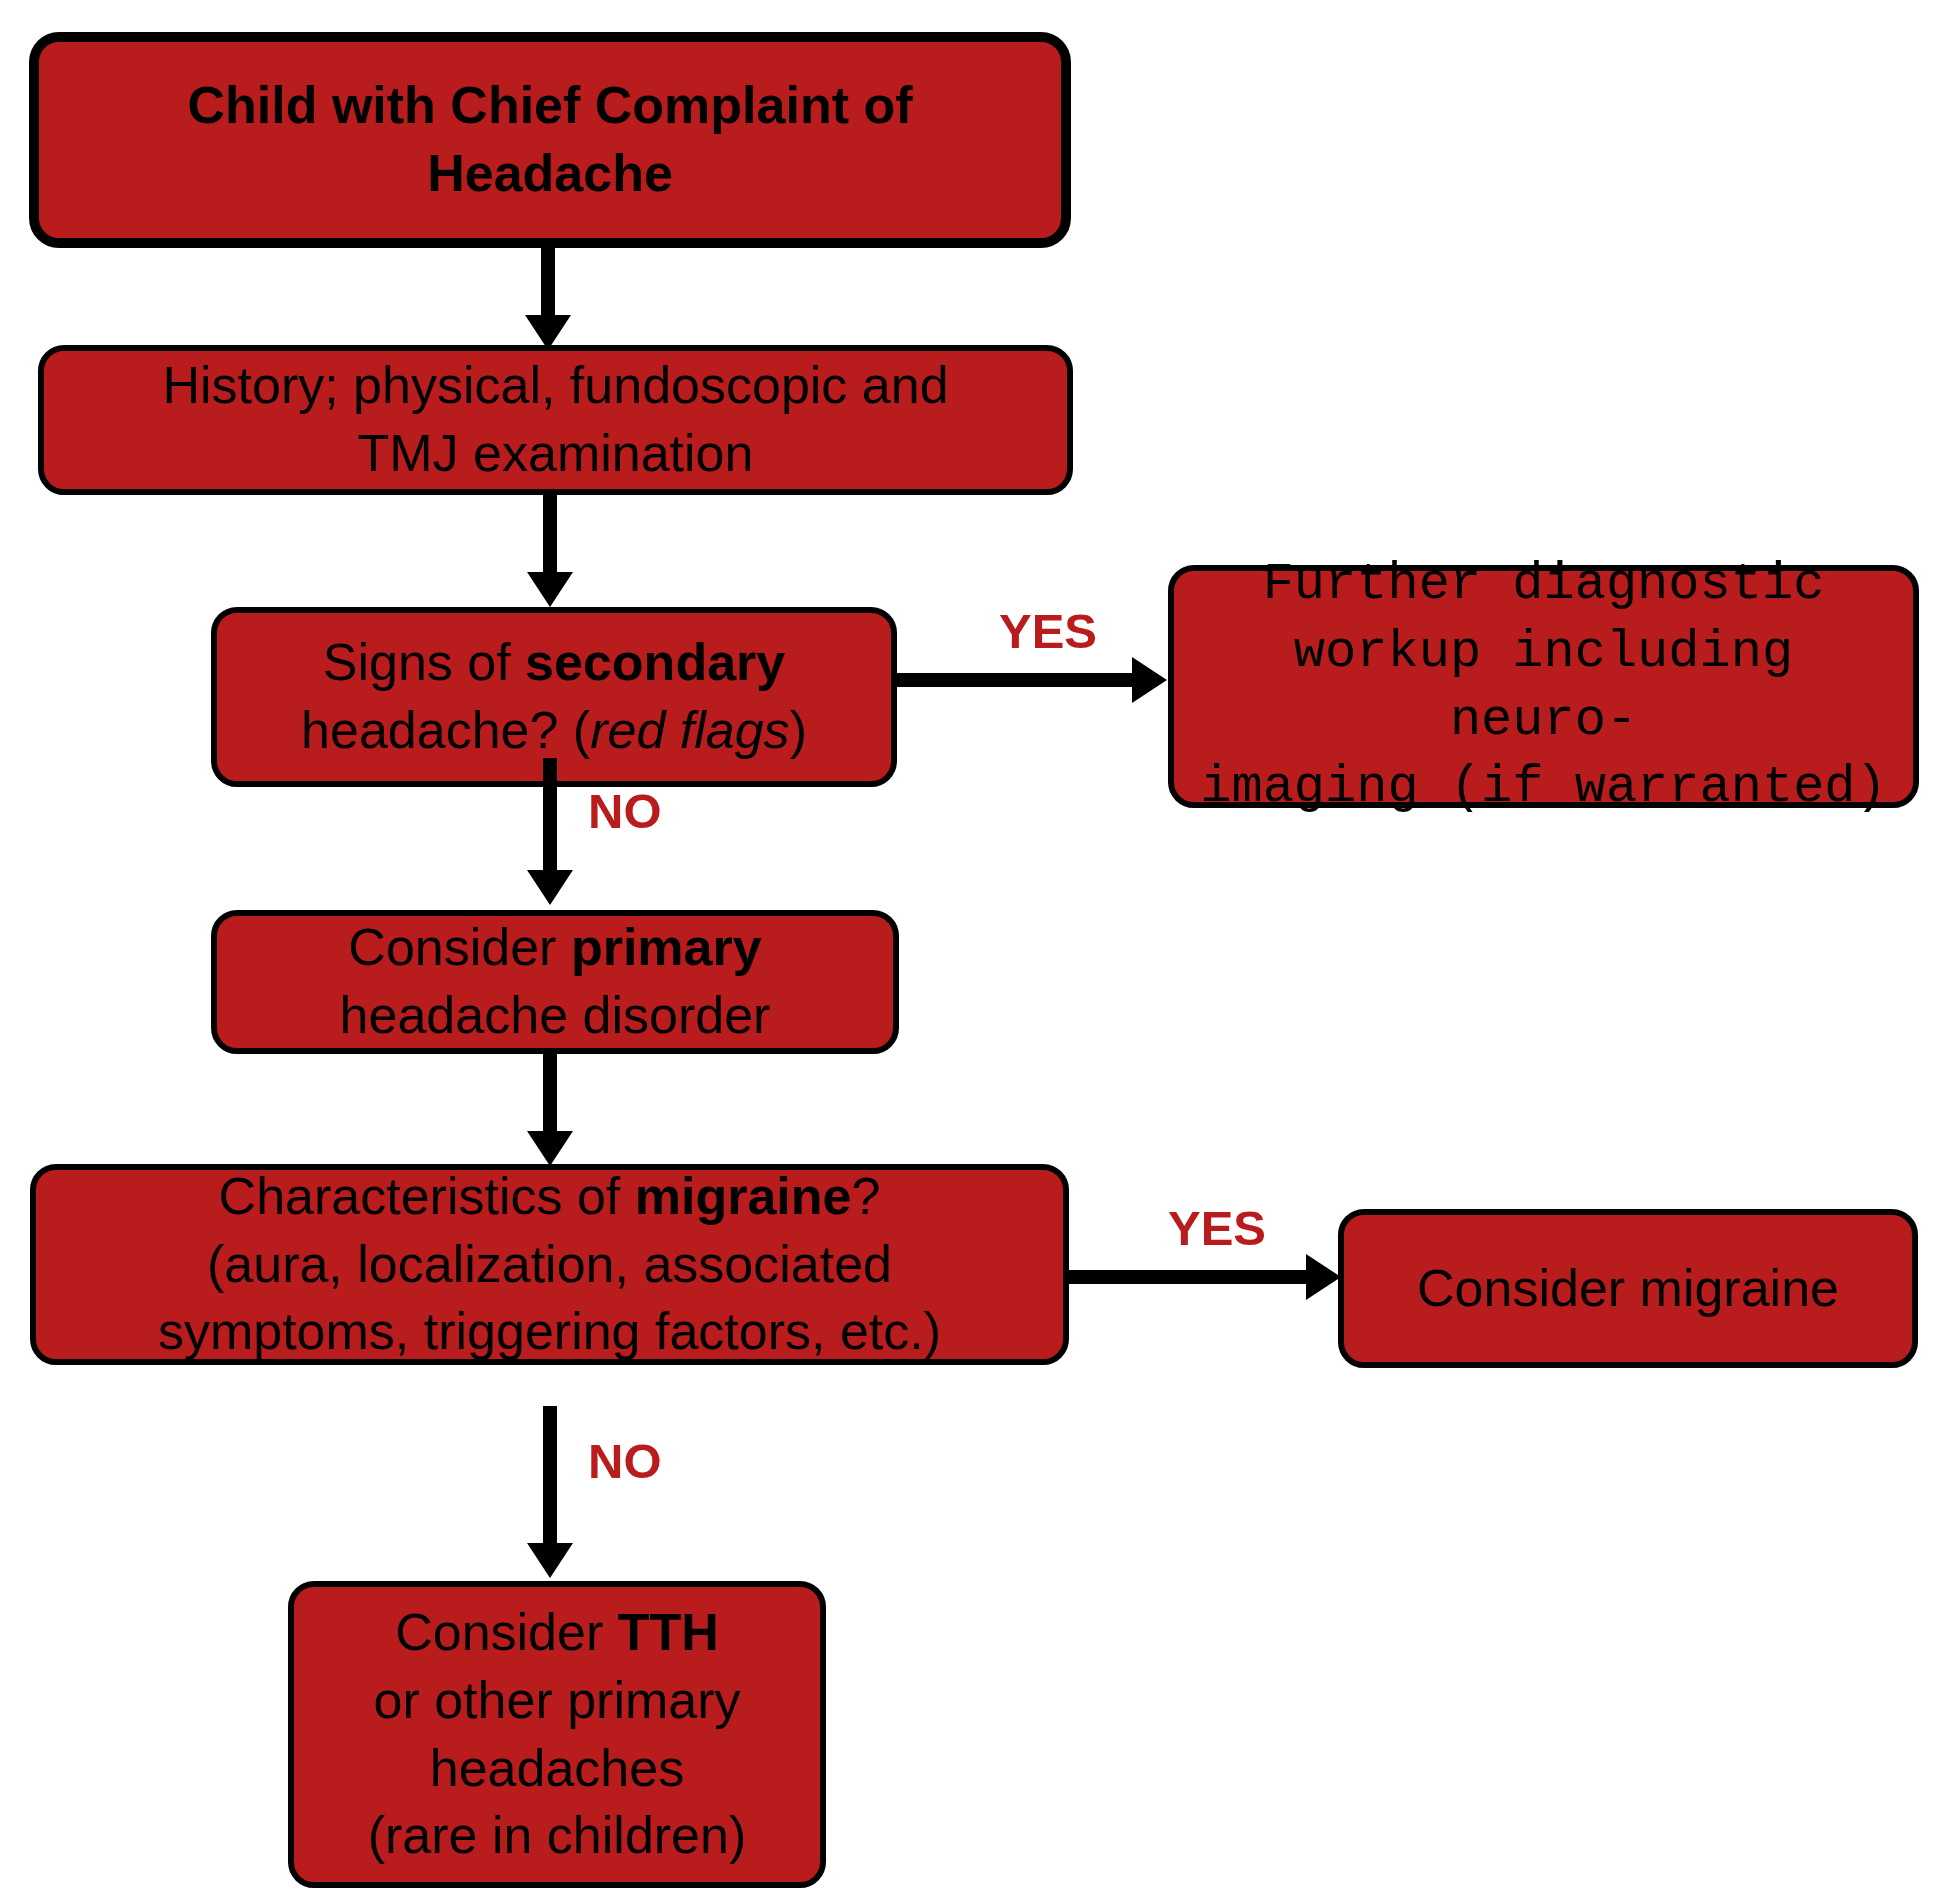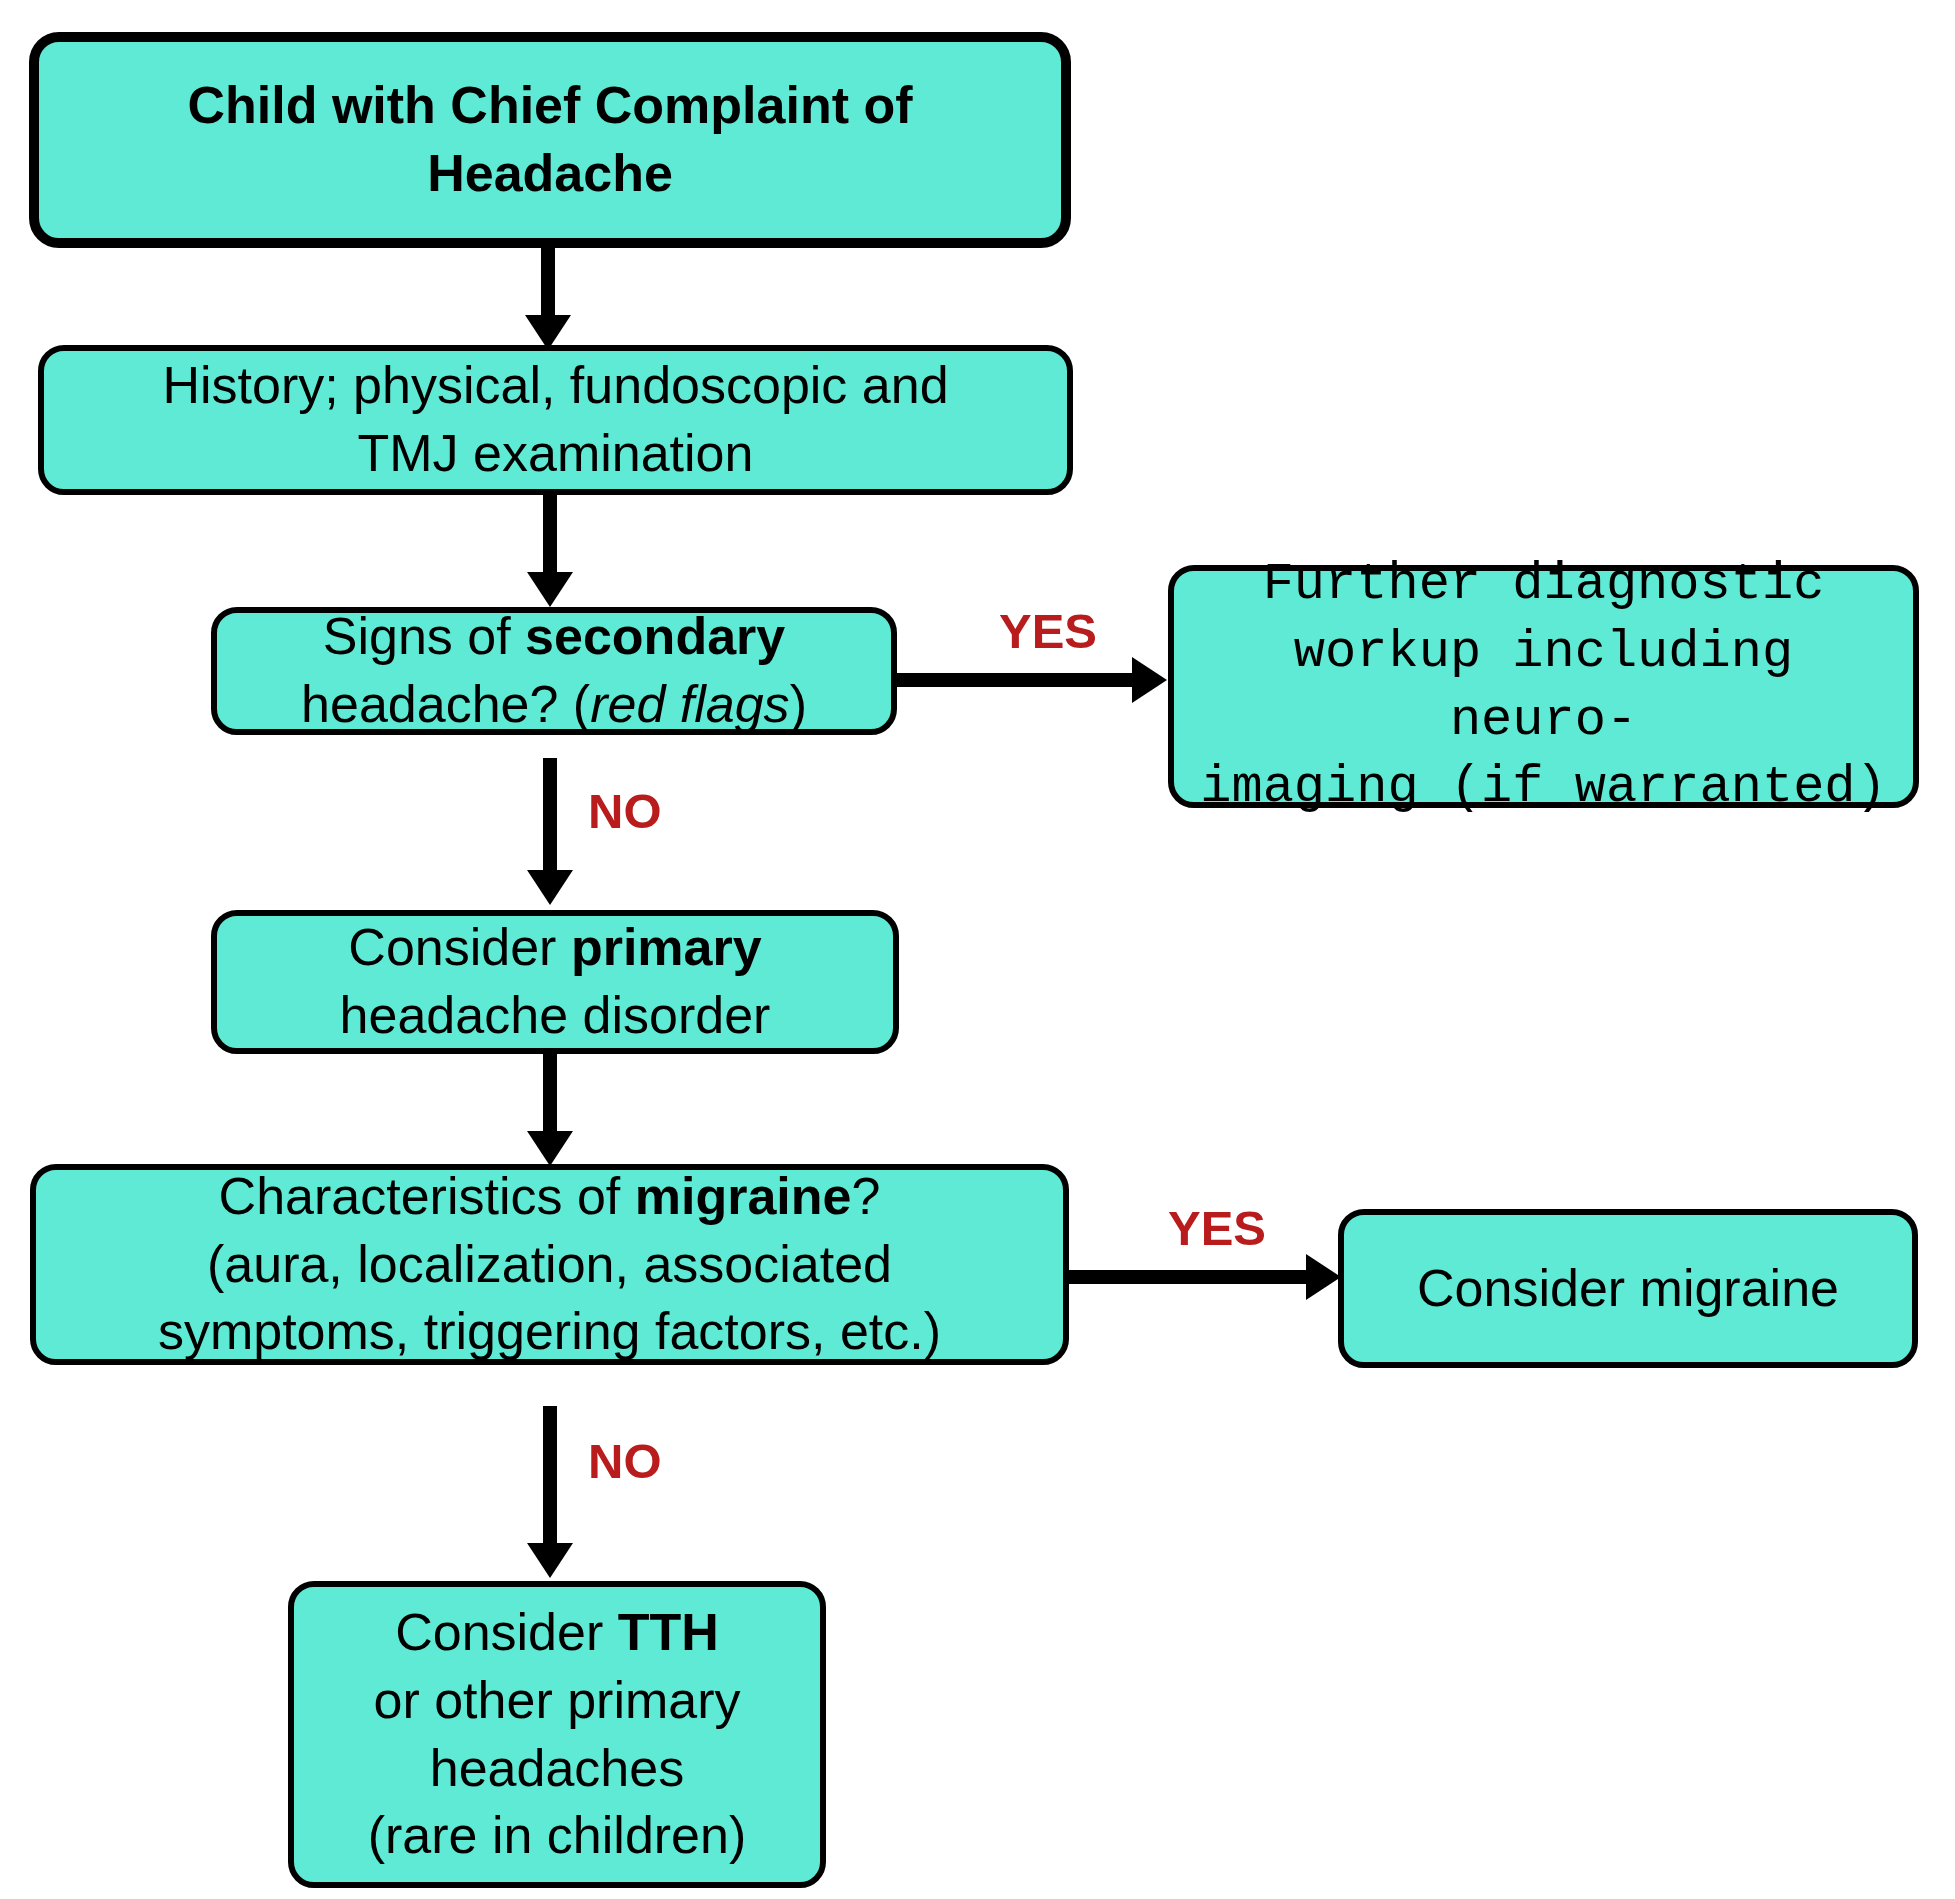--- a/index.html
+++ b/index.html
@@ -11,21 +11,21 @@
     position: relative;
     width: 1955px;
     height: 1899px;
     background: #ffffff;
     font-family: "Liberation Sans", sans-serif;
     overflow: hidden;
   }
   .node {
     position: absolute;
     box-sizing: border-box;
-    background: #5eead4;
+    background: #b91c1c;
     border: 6.8px solid #000000;
     border-radius: 26px;
     display: flex;
     align-items: center;
     justify-content: center;
     text-align: center;
     color: #000000;
     font-size: 52px;
     line-height: 1.30;
     padding: 4.5px 12px;
@@ -91,21 +91,21 @@
   <div class="node" style="left:38px; top:345px; width:1035px; height:150px;">
     <span class="txt">
       <span>History; physical, fundoscopic and</span><br>
       <span>TMJ examination</span>
     </span>
   </div>
 
   <div class="vline" style="left:543px; top:495px; width:13.6px; height:83px;"></div>
   <div class="vhead" style="left:527px; top:572px;"></div>
 
-  <div class="node" style="left:211px; top:607px; width:686px; height:128px;">
+  <div class="node" style="left:211px; top:607px; width:686px; height:180px;">
     <span class="txt">
       <span>Signs of </span><b>secondary</b><br>
       <span>headache? (</span><i>red flags</i><span>)</span>
     </span>
   </div>
 
   <div class="hline" style="left:891px; top:673px; width:243px; height:13.6px;"></div>
   <div class="hhead" style="left:1132px; top:657px;"></div>
   <div class="edge-label" style="left:999px; top:607px;">YES</div>
 

